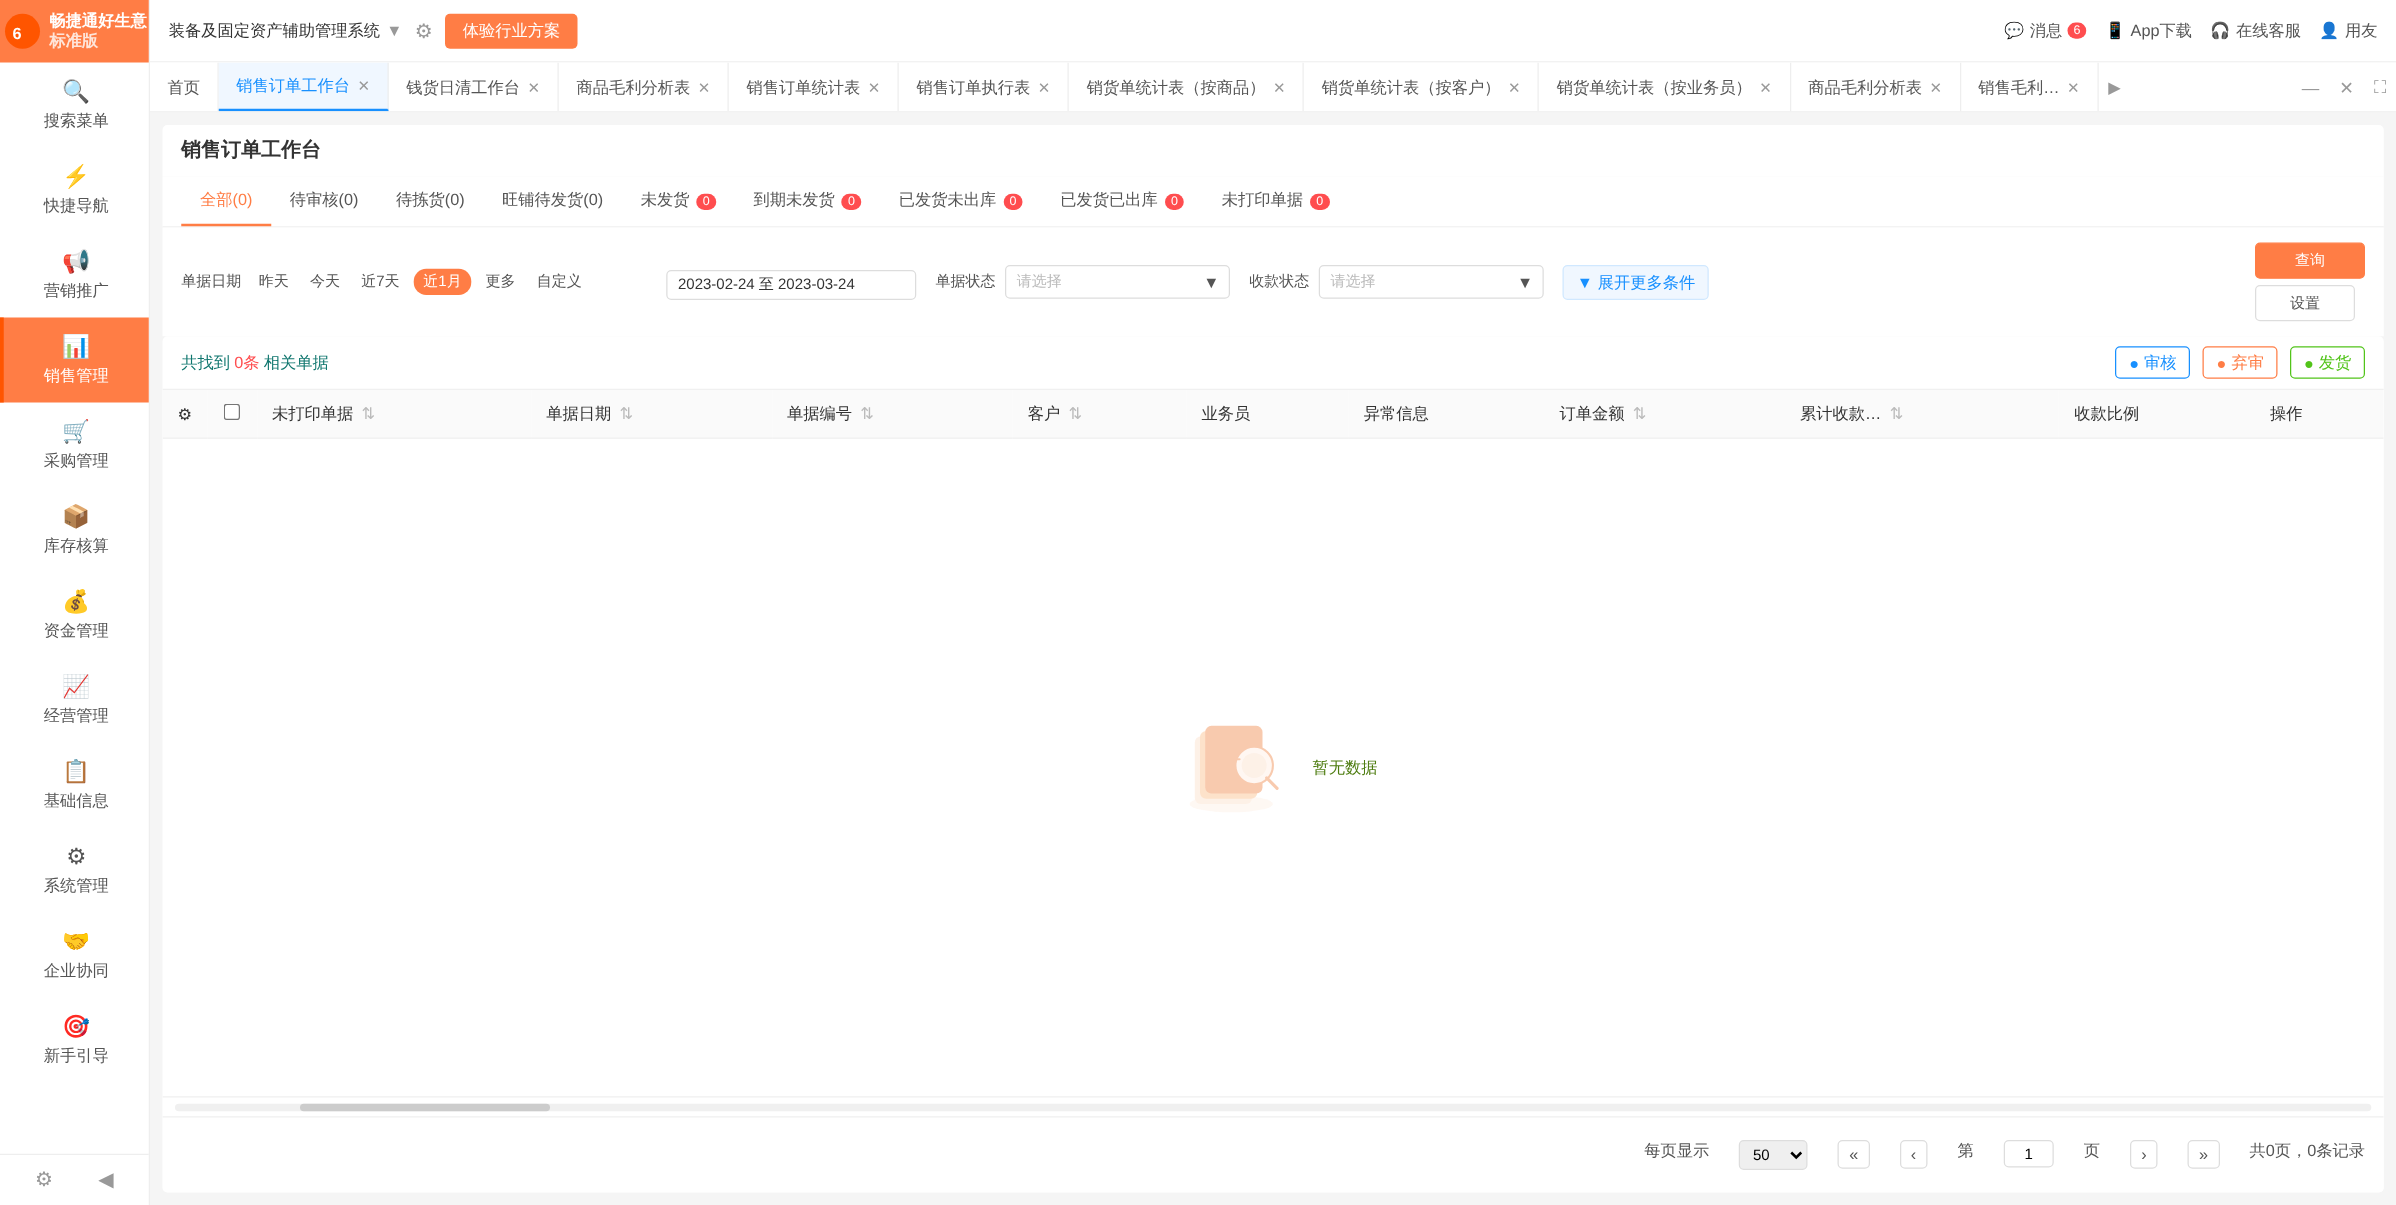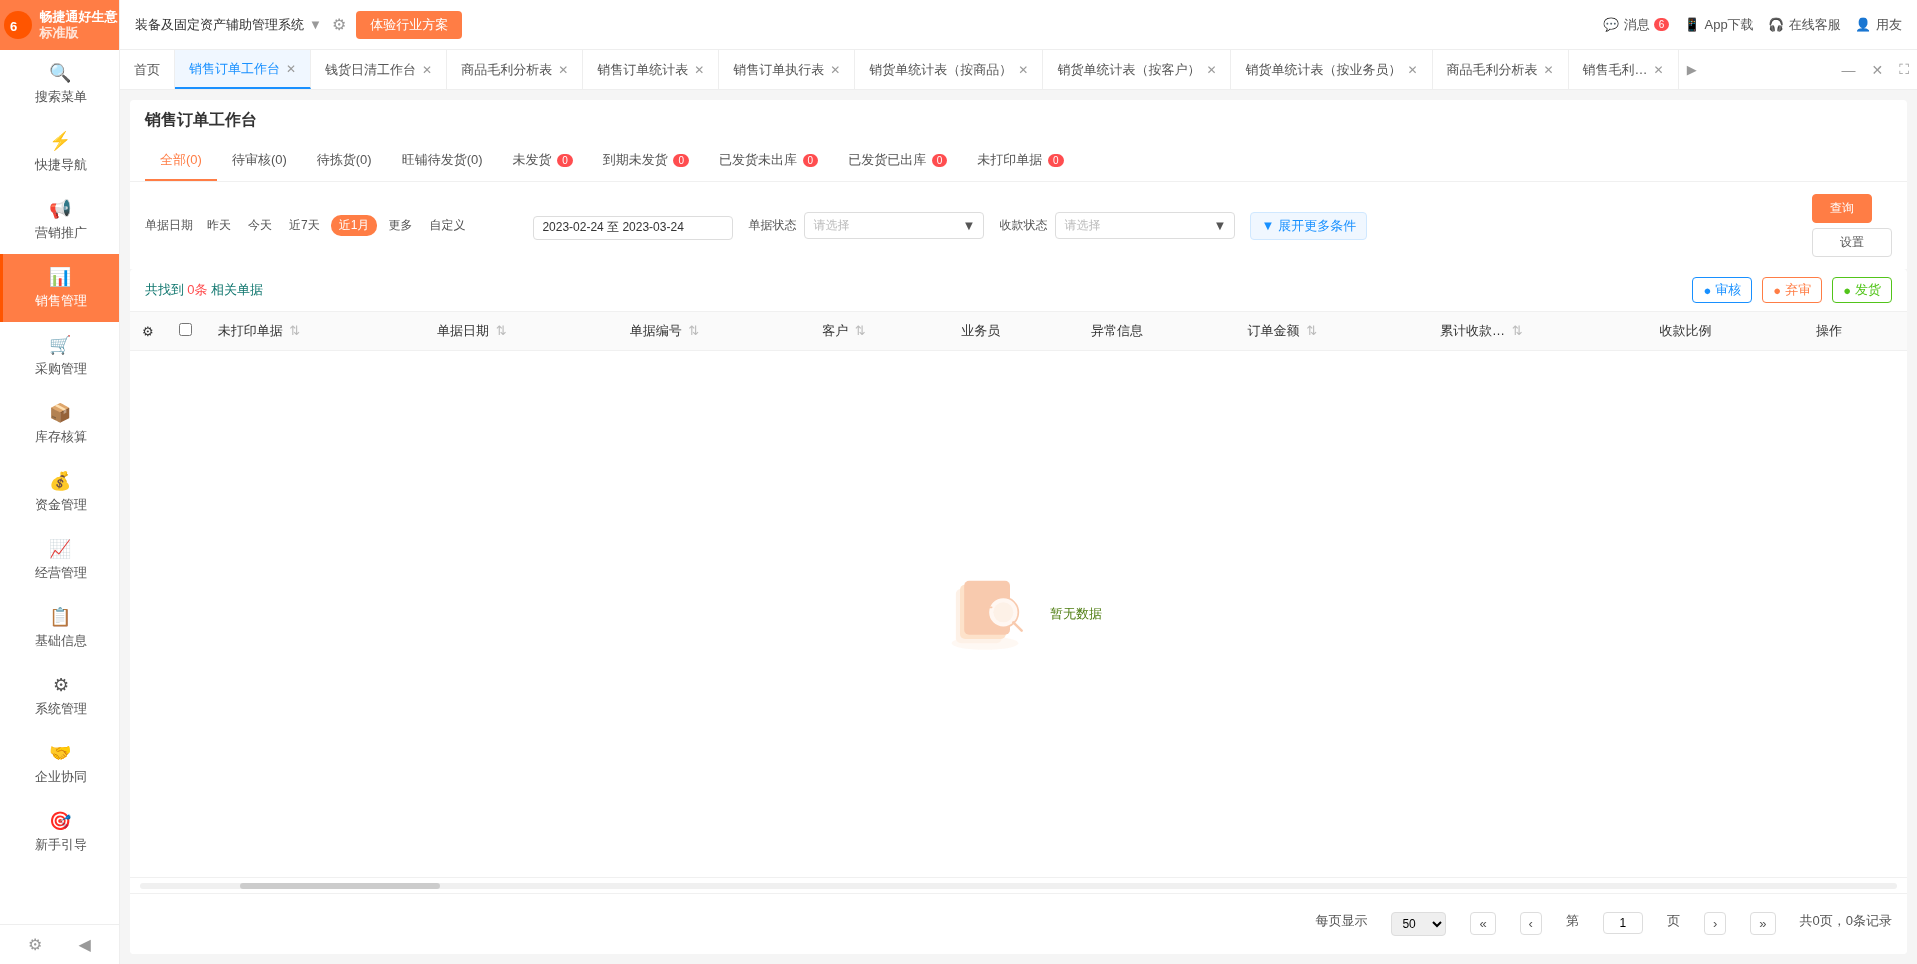--- a/index.html
+++ b/index.html
@@ -35,21 +35,21 @@
     .tab.home { background: #fff; }
     .tab .tab-close { color: #999; font-size: 12px; }
     .tab-more { display: flex; align-items: center; padding: 0 8px; cursor: pointer; color: #999; }
     .tab-actions { margin-left: auto; display: flex; align-items: center; }
     .tab-actions span { padding: 0 8px; cursor: pointer; color: #999; font-size: 14px; }
     .page-header { background: #fff; padding: 10px 15px; display: flex; align-items: center; justify-content: space-between; border-radius: 4px 4px 0 0; margin-bottom: 0; }
     .page-title { font-size: 16px; font-weight: bold; color: #333; }
     .page-header-actions { display: flex; align-items: center; gap: 6px; }
     .btn { padding: 5px 12px; border: 1px solid #ddd; border-radius: 4px; cursor: pointer; font-size: 12px; background: #fff; color: #555; display: flex; align-items: center; gap: 4px; }
     .btn-smart { background: #fff7f0; border-color: #ffb896; color: #ff7d45; font-weight: bold; }
-    .btn-query { background: #ff7d45; color: #fff; border-color: #ff7d45; width: 60px; justify-content: center; }
+    .btn-query { background: #ff7d45; color: #fff; border-color: #ff7d45; width: 88px; justify-content: center; }
     .btn-settings { background: #fff; border-color: #ddd; color: #555; width: 80px; justify-content: center; }
 
     
     .filter-tabs { background: #fff; padding: 0 15px; display: flex; align-items: center; gap: 0; border-bottom: 1px solid #f0f0f0; }
     .filter-tab { padding: 10px 15px; cursor: pointer; color: #555; font-size: 13px; white-space: nowrap; border-bottom: 2px solid transparent; }
     .filter-tab.active { color: #ff7d45; border-bottom: 2px solid #ff7d45; }
     .filter-tab .badge-red { background: #ff4d4f; color: #fff; border-radius: 10px; font-size: 10px; padding: 1px 5px; margin-left: 2px; }
 
     
     .search-bar { background: #fff; padding: 12px 15px; display: flex; align-items: center; gap: 15px; flex-wrap: wrap; }

